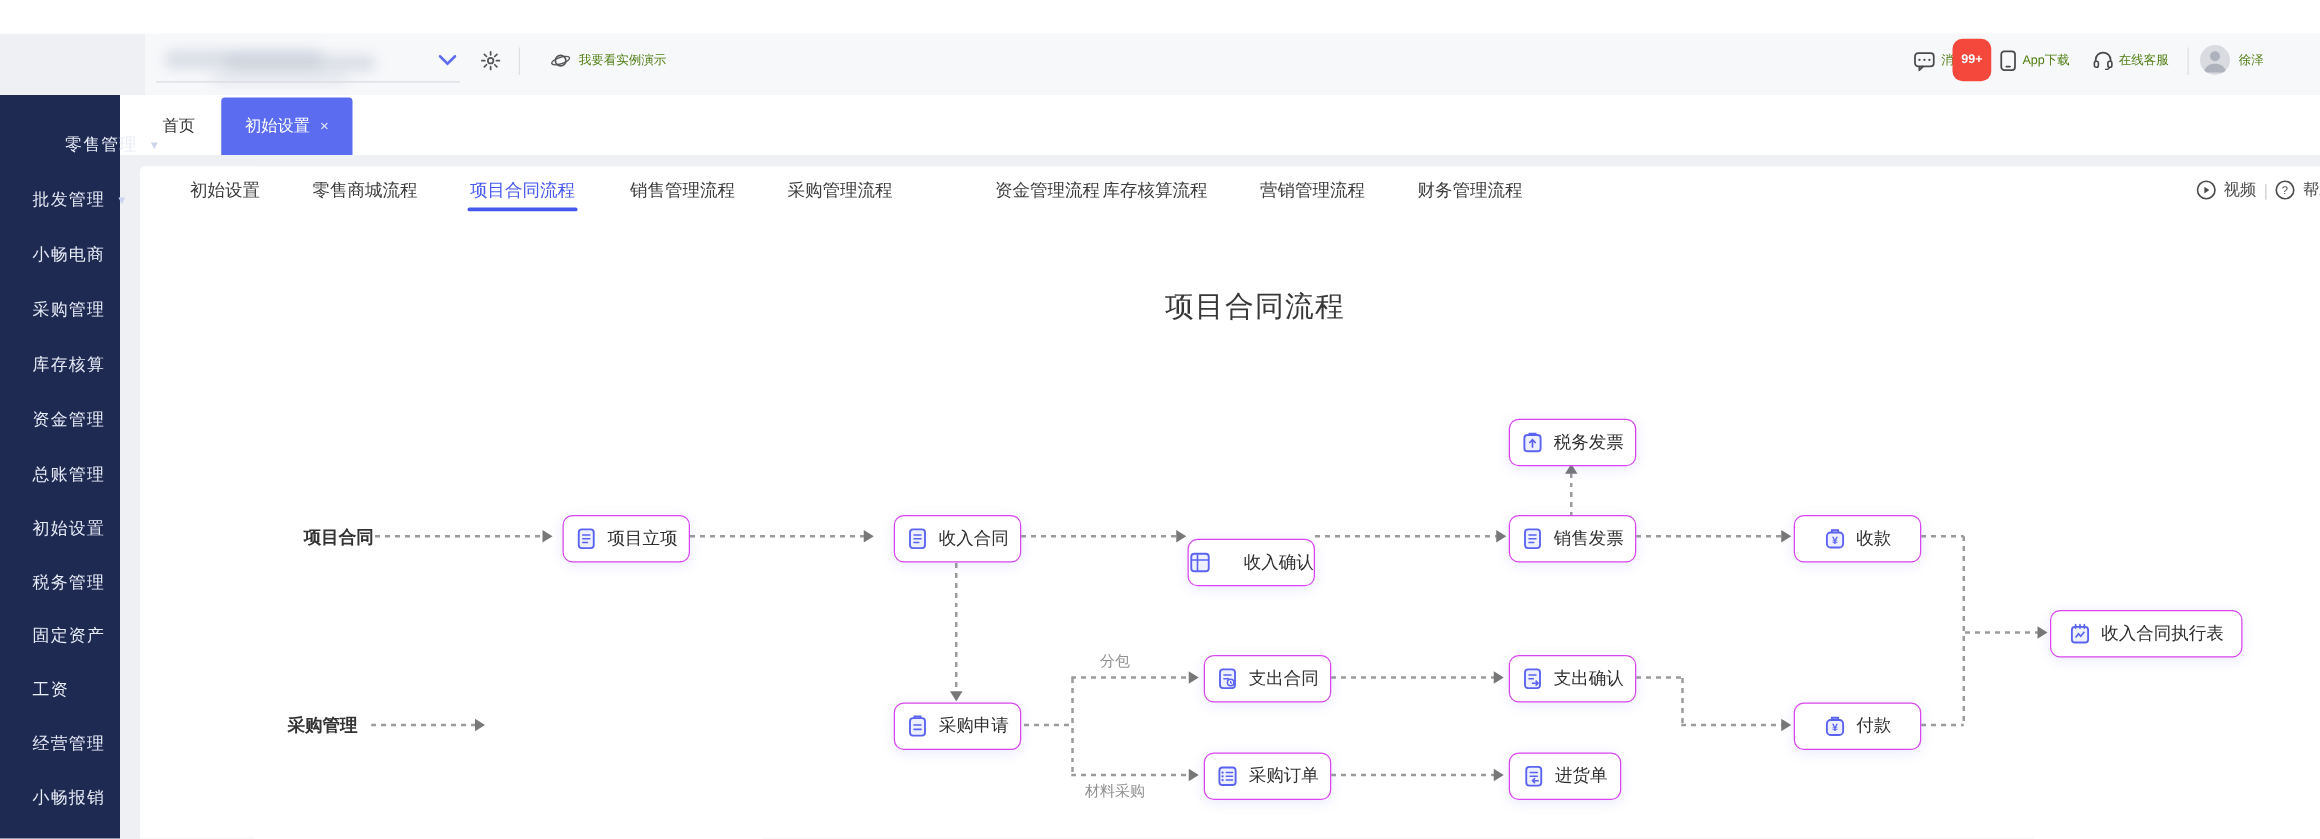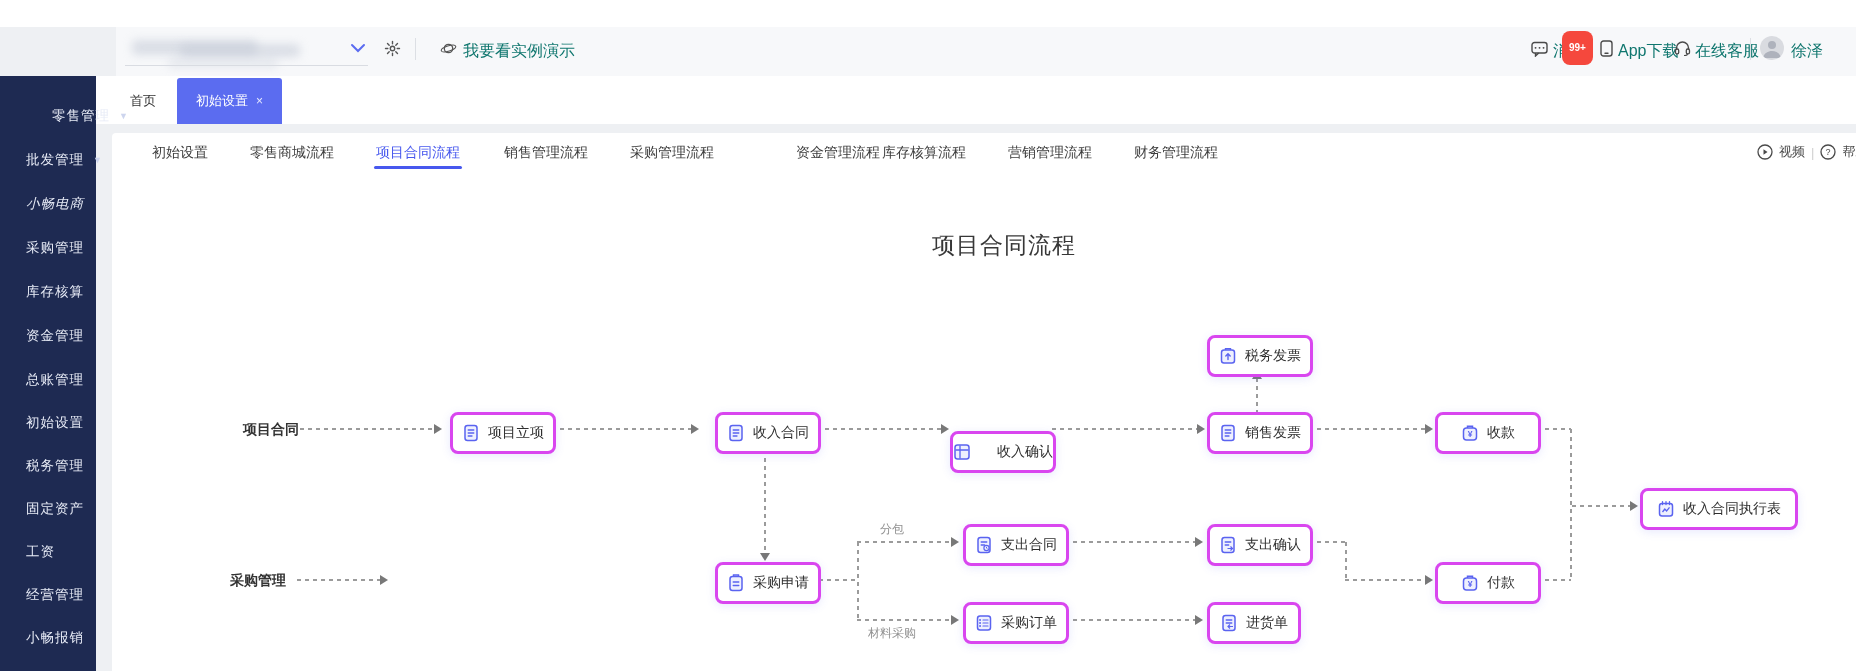--- a/index.html
+++ b/index.html
@@ -9,39 +9,39 @@
   #topstrip{left:0;top:0;width:1856px;height:27px;background:#ffffff;}
   
   #topbar{left:116px;top:27px;width:1740px;height:49px;background:#f7f8fa;}
   #logoblock{left:0;top:27px;width:116px;height:49px;background:#1e2a52;}
   #sidebar{left:0;top:76px;width:96px;height:595px;background:#1e2a52;}
   .brand-name{left:41px;top:39px;font-size:12px;color:#fff;font-weight:bold;letter-spacing:.5px;}
   .brand-edition{left:10px;top:57px;font-size:11px;color:#fff;}
   .side-item{left:26px;font-size:13.5px;color:#e8ecf7;font-weight:500;letter-spacing:1px;white-space:nowrap;cursor:pointer;}
   .caret{font-size:9px;color:#cdd5ee;margin-left:9px;vertical-align:1px;}
   .blur{position:absolute;background:#c6ccd8;opacity:.6;filter:blur(5px);border-radius:4px;}
-  .tb-text{font-size:16px;color:#0f766e;white-space:nowrap;}
+  .tb-text{font-size:10px;color:#4d7c0f;white-space:nowrap;}
   .underline{height:1px;background:#d9dce2;}
   .vdiv{width:1px;background:#dcdfe4;}
   .badge{background:#f5483d;color:#fff;font-size:10px;font-weight:bold;border-radius:8px;padding:11px 7px;line-height:12px;}
   .avatar{width:24px;height:24px;border-radius:50%;background:#d9dbe0;overflow:hidden;}
   
   #tabstrip{left:96px;top:76px;width:1760px;height:48px;background:#ffffff;}
   .tab-home{font-size:13px;color:#333;}
   .tab-active{background:#5b6cf0;color:#fff;font-size:13px;display:flex;align-items:center;justify-content:center;gap:8px;border-radius:3px 3px 0 0;}
   .tab-close{font-size:12px;color:#e6e9ff;cursor:pointer;}
   
   #card{left:112px;top:133px;width:1744px;height:538px;background:#ffffff;border-radius:4px 0 0 0;}
   .subtab{font-size:14px;color:#3d3d3d;white-space:nowrap;cursor:pointer;}
   .subtab.active{color:#4758ee;font-weight:500;}
   .sub-underline{height:3px;background:#4758ee;border-radius:2px;}
   .cardact{font-size:13px;color:#4a4a4a;white-space:nowrap;display:flex;align-items:center;gap:6px;}
   .diagram-title{font-size:23px;color:#373737;font-weight:500;letter-spacing:1px;}
   
-  .node{position:absolute;height:36px;background:#fff;border:3px solid #d946ef;border-radius:8px;
+  .node{position:absolute;height:36px;background:#fff;border:1px solid #d946ef;border-radius:8px;
         box-shadow:0 2px 10px rgba(90,99,240,.14);display:flex;align-items:center;justify-content:center;
         gap:8px;font-size:14px;color:#2f2f2f;cursor:pointer;}
   .flow-label{position:absolute;font-size:14px;font-weight:bold;color:#333;}
   .edge-label{position:absolute;font-size:12px;color:#909090;}
   .hl{position:absolute;height:2px;background:repeating-linear-gradient(90deg,#9b9b9b 0 4px,transparent 4px 8px);}
   .vl{position:absolute;width:2px;background:repeating-linear-gradient(180deg,#9b9b9b 0 4px,transparent 4px 8px);}
   .ar{position:absolute;width:0;height:0;border:5px solid transparent;}
   .ar.r{border-left:8px solid #787878;border-right:0;}
   .ar.u{border-bottom:8px solid #787878;border-top:0;}
   .ar.d{border-top:8px solid #787878;border-bottom:0;}
@@ -118,21 +118,21 @@
   <div class="abs" id="tabstrip"></div>
   <span class="abs tab-home" style="left:130px;top:92px;">首页</span>
   <div class="abs tab-active" style="left:177px;top:78px;width:105px;height:46px;">
     <span>初始设置</span>
     <span class="tab-close">×</span>
   </div>
 
   <div class="abs" id="sidebar"></div>
   <span class="abs side-item" style="top:107px;margin-left:26px;"><span>零售管理</span><span class="caret">▼</span></span>
   <span class="abs side-item" style="top:151px;"><span>批发管理</span><span class="caret">▼</span></span>
-  <span class="abs side-item" style="top:195px;font-style:italic;"><span>小畅电商</span></span>
+  <span class="abs side-item" style="top:195px;"><span>小畅电商</span></span>
   <span class="abs side-item" style="top:239px;"><span>采购管理</span></span>
   <span class="abs side-item" style="top:283px;"><span>库存核算</span></span>
   <span class="abs side-item" style="top:327px;"><span>资金管理</span></span>
   <span class="abs side-item" style="top:371px;"><span>总账管理</span></span>
   <span class="abs side-item" style="top:414px;"><span>初始设置</span></span>
   <span class="abs side-item" style="top:457px;"><span>税务管理</span></span>
   <span class="abs side-item" style="top:500px;"><span>固定资产</span></span>
   <span class="abs side-item" style="top:543px;"><span>工资</span></span>
   <span class="abs side-item" style="top:586px;"><span>经营管理</span></span>
   <span class="abs side-item" style="top:629px;"><span>小畅报销</span></span>

